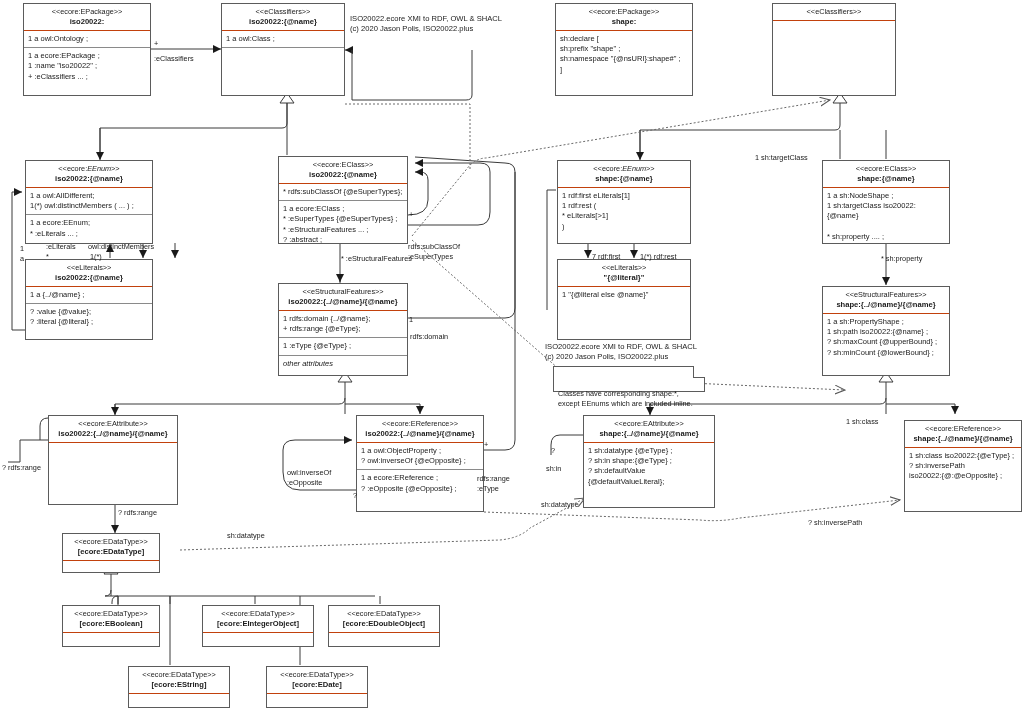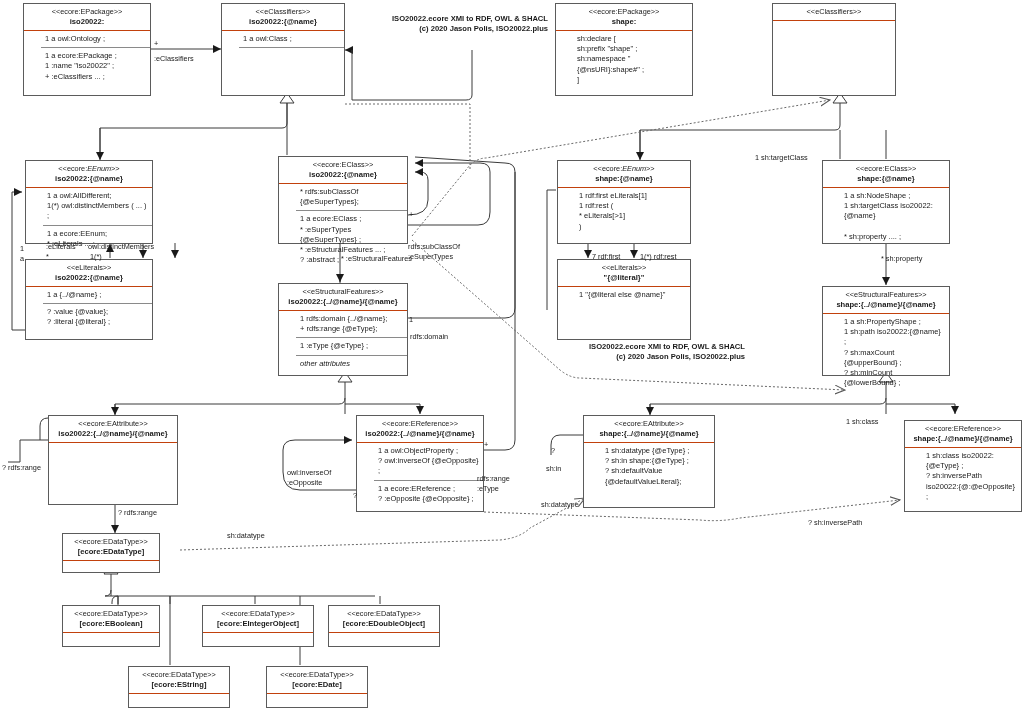--- a/index.html
+++ b/index.html
@@ -41,41 +41,40 @@
   .umlbox .stereo { display:block; font-size: 7.3px; }
   .umlbox .stereo i { font-style: italic; }
   .umlbox .nm { display:block; font-weight: bold; font-size: 7.6px; margin-top:1px;}
   .umlbox .cmp {
     box-sizing: border-box;
     padding: 3px 4px;
     line-height: 1.36;
     border-bottom: 1px solid #8a8a8a;
     white-space: pre-line;
     flex: 0 0 auto;
-    margin-left: 17px;
   }
   .umlbox .cmp:last-child { border-bottom: none; }
   .umlbox .cmp.grow { flex: 1 1 auto; }
   .umlbox .cmp.ital { font-style: italic; }
   .umlbox .cmp.empty { min-height: 12px; }
 
   
   .lbl {
     position: absolute;
     line-height: 1.32;
     white-space: pre-line;
     font-size: 7.3px;
     color: #1a1a1a;
   }
   .title-text {
     position: absolute;
-    font-weight: bold;
+    font-weight: normal;
     font-size: 7.6px;
     line-height: 1.38;
-    text-align: right;
+    text-align: left;
     white-space: pre-line;
   }
   
   .note {
     position: absolute;
     box-sizing: border-box;
     border: 1px solid #5b5b5b;
     background: #fff;
     padding: 2px 4px;
     line-height: 1.36;
@@ -463,15 +462,20 @@
 
   <div class="lbl" style="left:541px; top:500px;">sh:datatype</div>
   <div class="lbl" style="left:227px; top:531px;">sh:datatype</div>
 
   <div class="lbl" style="left:846px; top:417px;">1 sh:class</div>
   <div class="lbl" style="left:808px; top:518px;">? sh:inversePath</div>
 
   <div class="title-text" style="left:545px; top:342px; width:200px;">ISO20022.ecore XMI to RDF, OWL &amp; SHACL
 (c) 2020 Jason Polis, ISO20022.plus</div>
 
+  <div class="note" style="left:553px; top:366px; width:152px; height:26px;">
+    <span class="fold"></span>
+    <span>Classes have corresponding shape:*,
+except EEnums which are included inline.</span>
+  </div>
 
 
 </div>
 
 </body></html>

